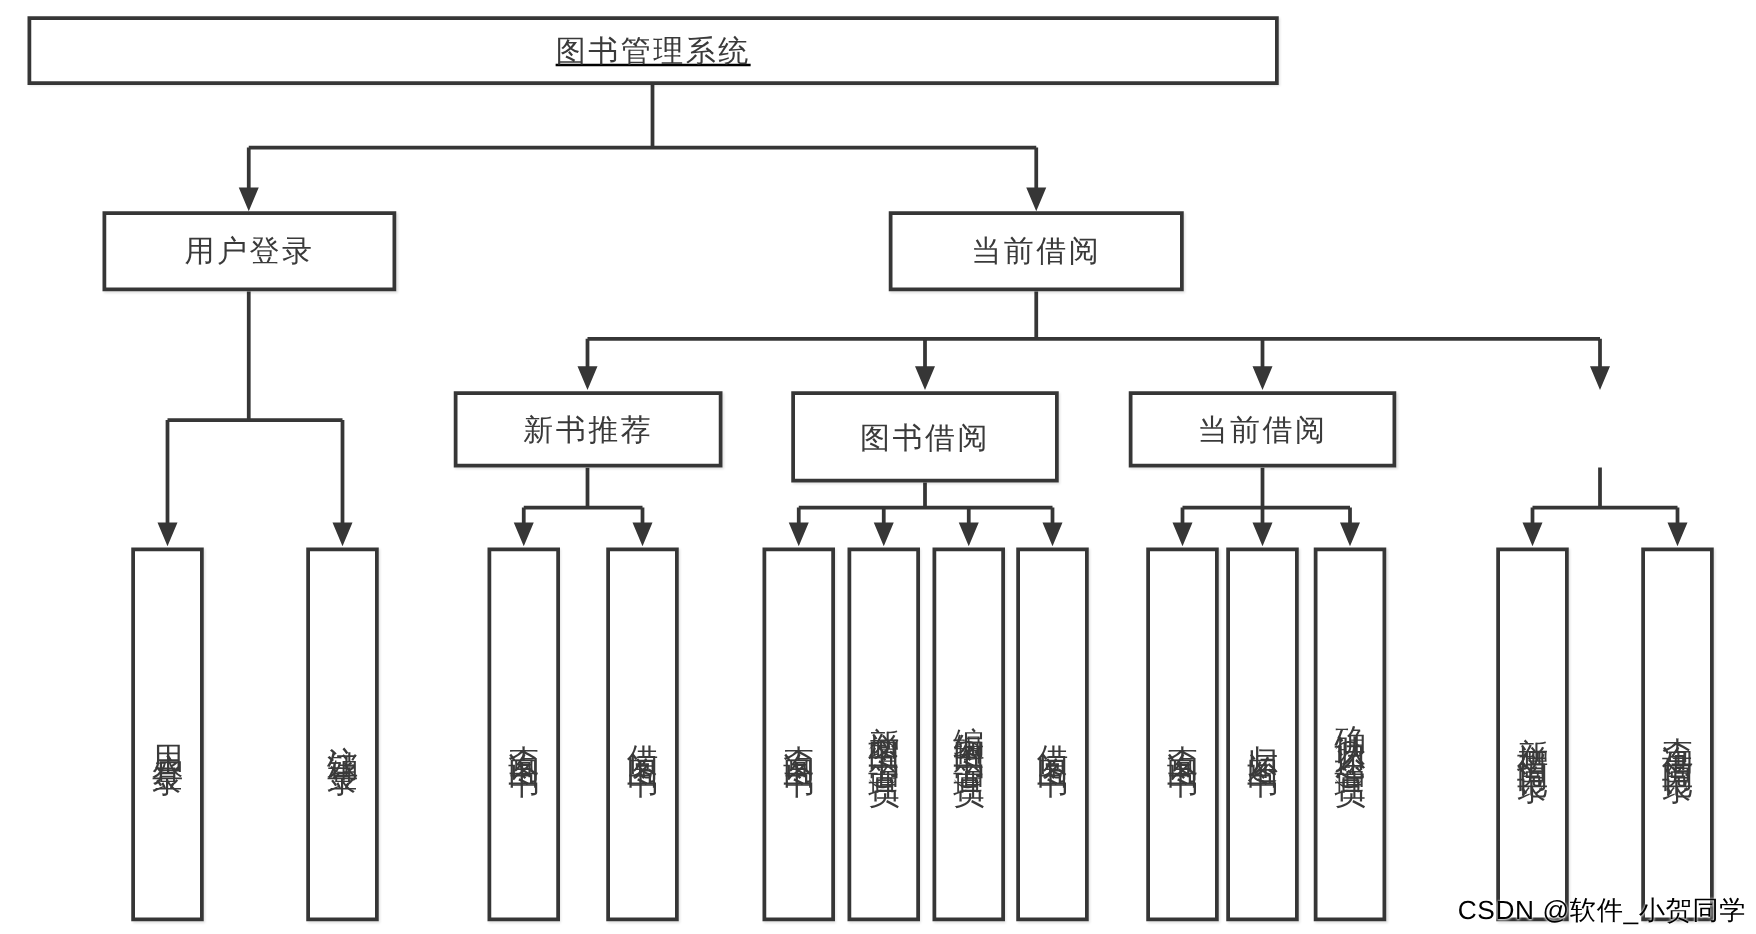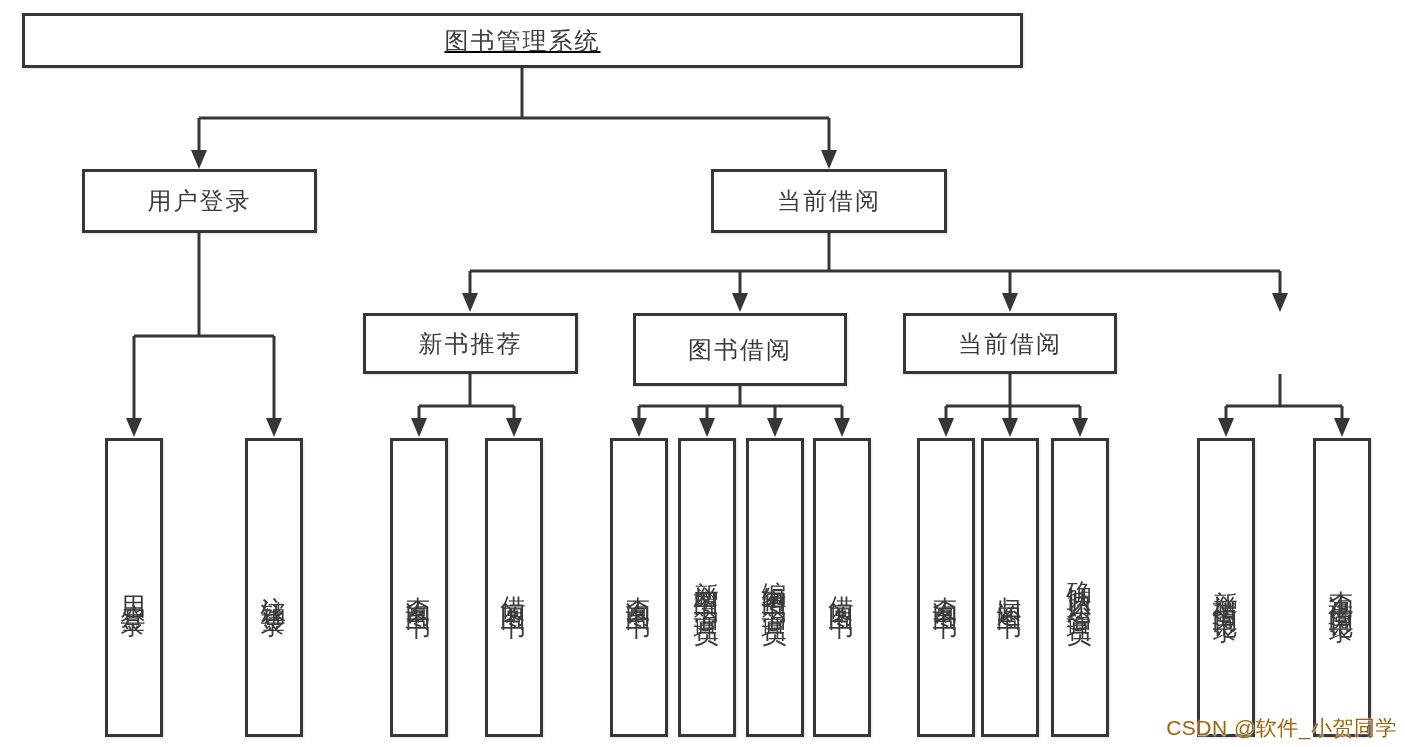--- a/index.html
+++ b/index.html
@@ -60,21 +60,21 @@
   .lf7  { left: 746px; }  .lf8  { left: 813px; }
   .lf9  { left: 917px; }  .lf10 { left: 981px; }
   .lf11 { left: 1051px; }
   .lf12 { left: 1197px; } .lf13 { left: 1313px; }
   .watermark {
     position: absolute;
     right: 8px;
     top: 714px;
     z-index: 5;
     font-size: 21px;
-    color: #a16207;
+    color: #000000;
     letter-spacing: 0.5px;
     text-shadow: 0 0 2px #ffffff, 0 1px 2px rgba(255,255,255,0.9);
     white-space: nowrap;
   }
 </style>
 </head>
 <body>
 
 <div class="stage">
 

